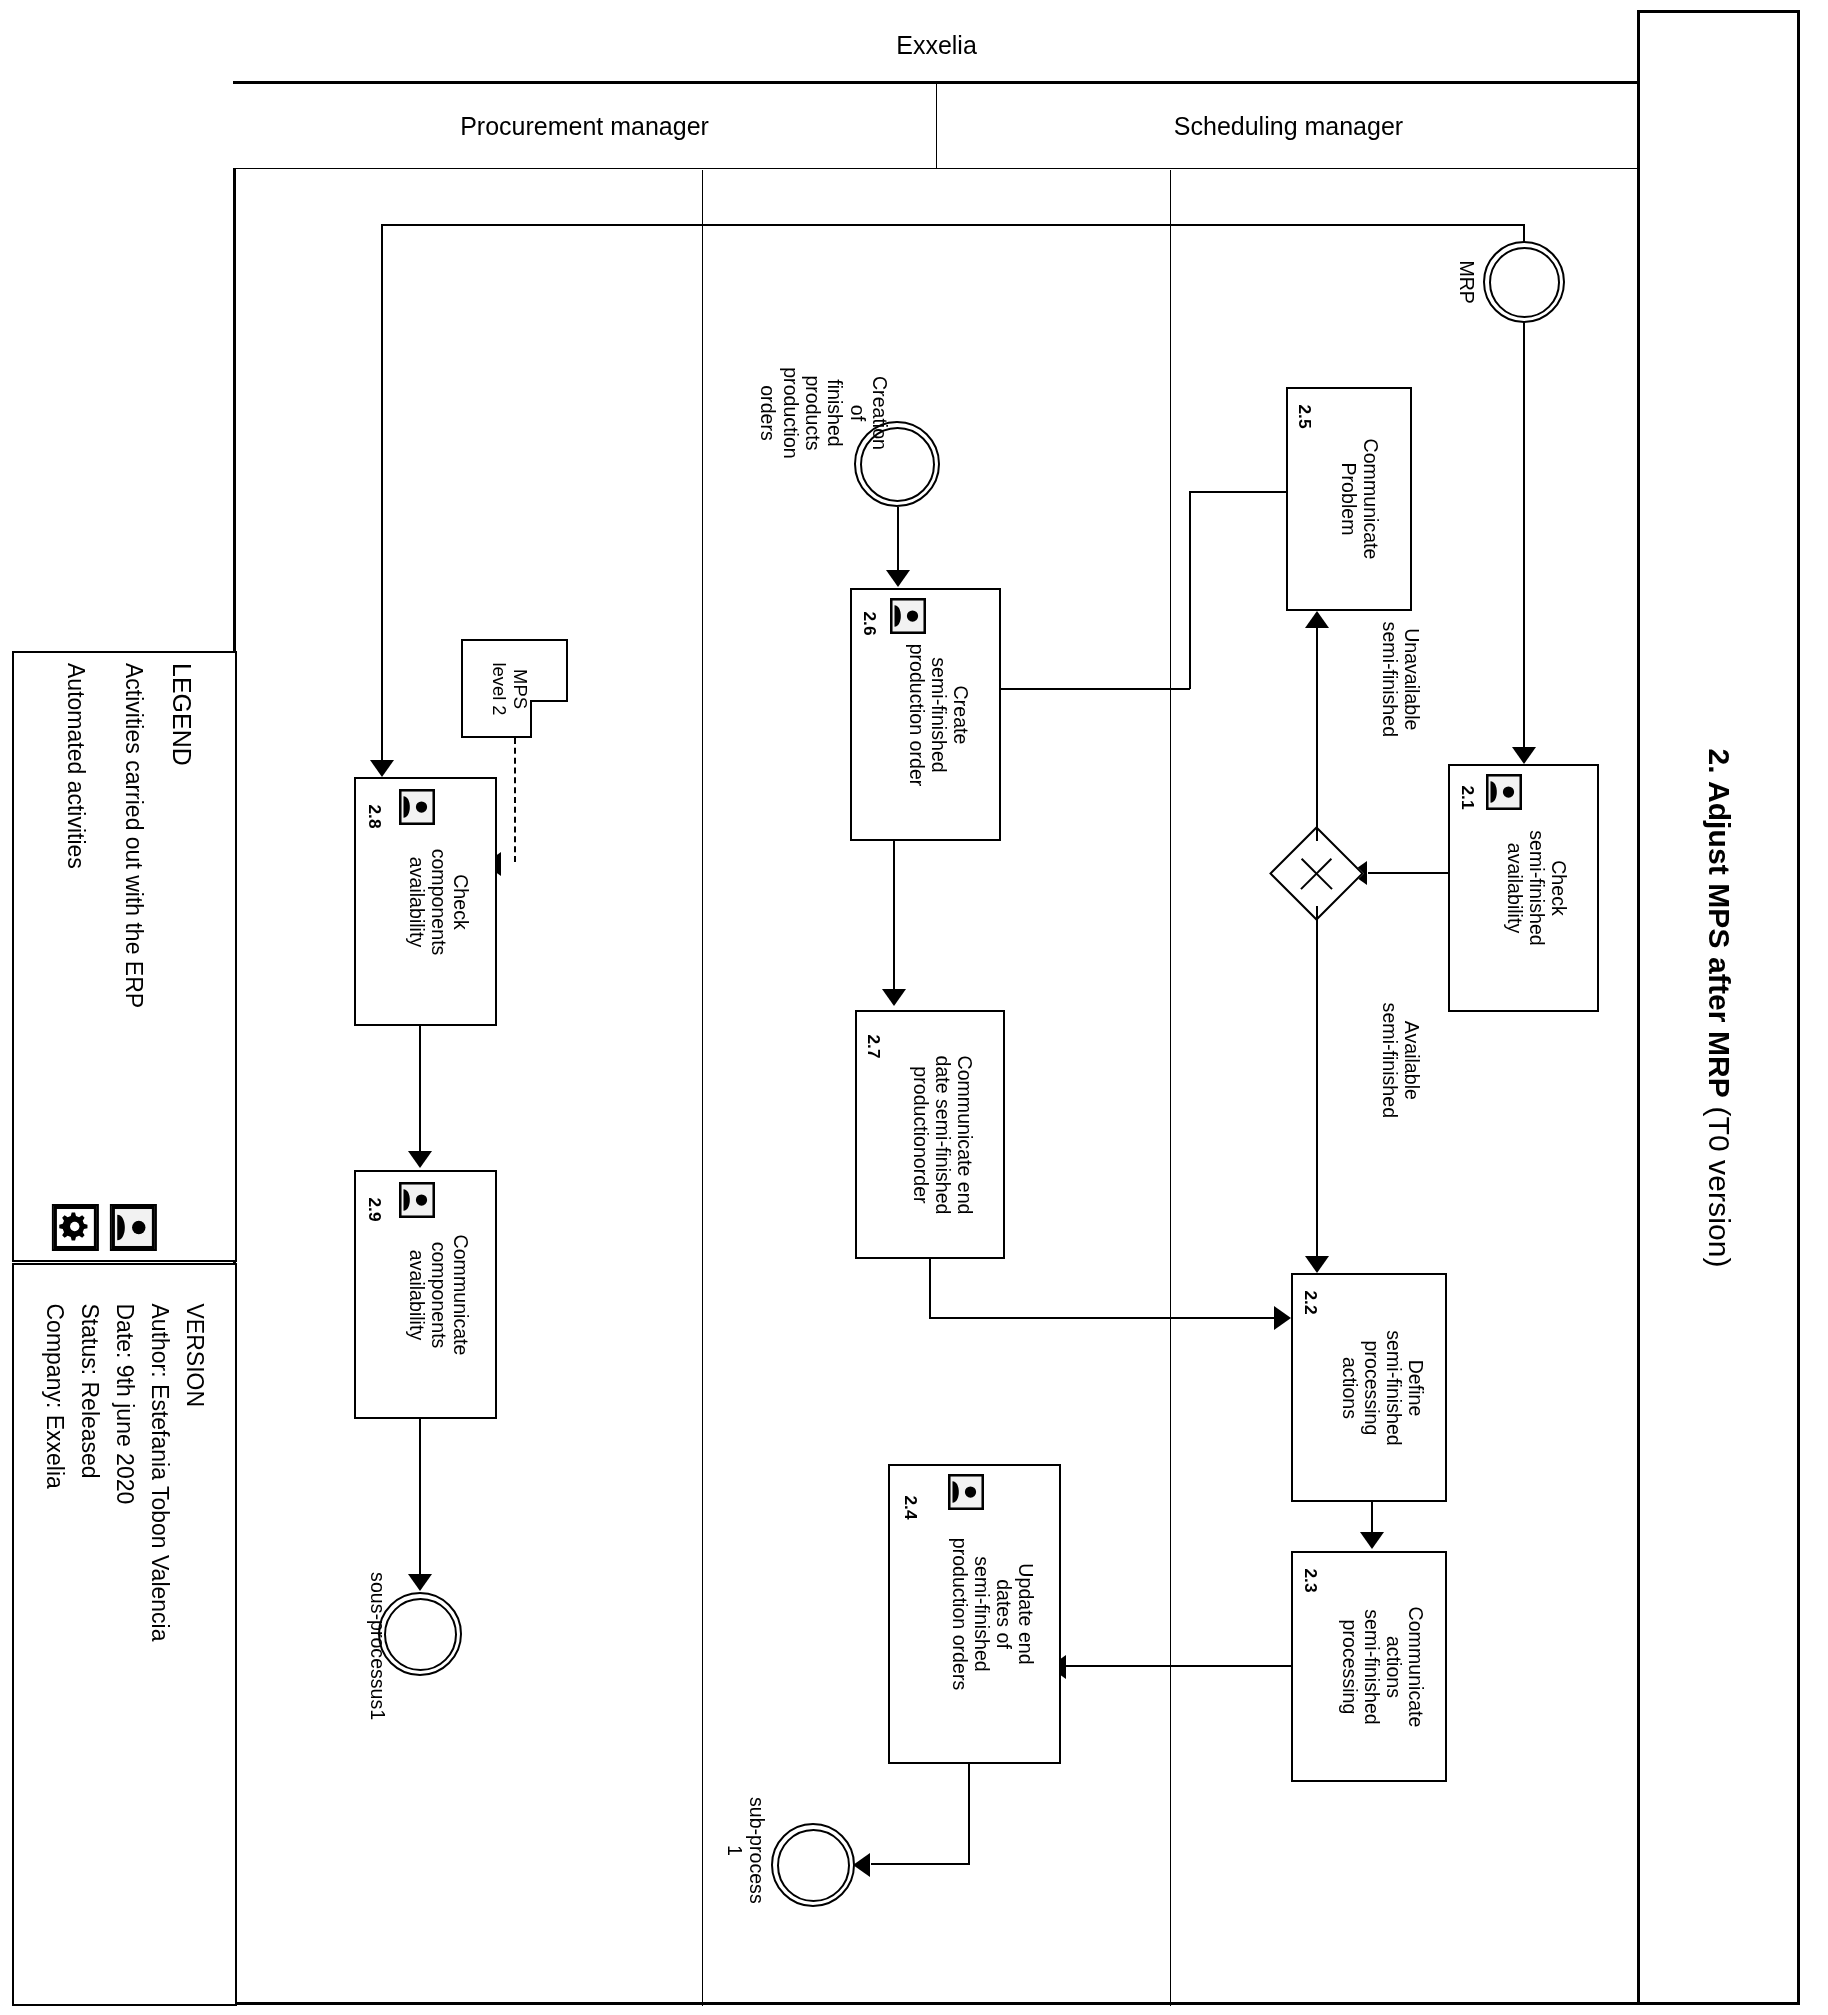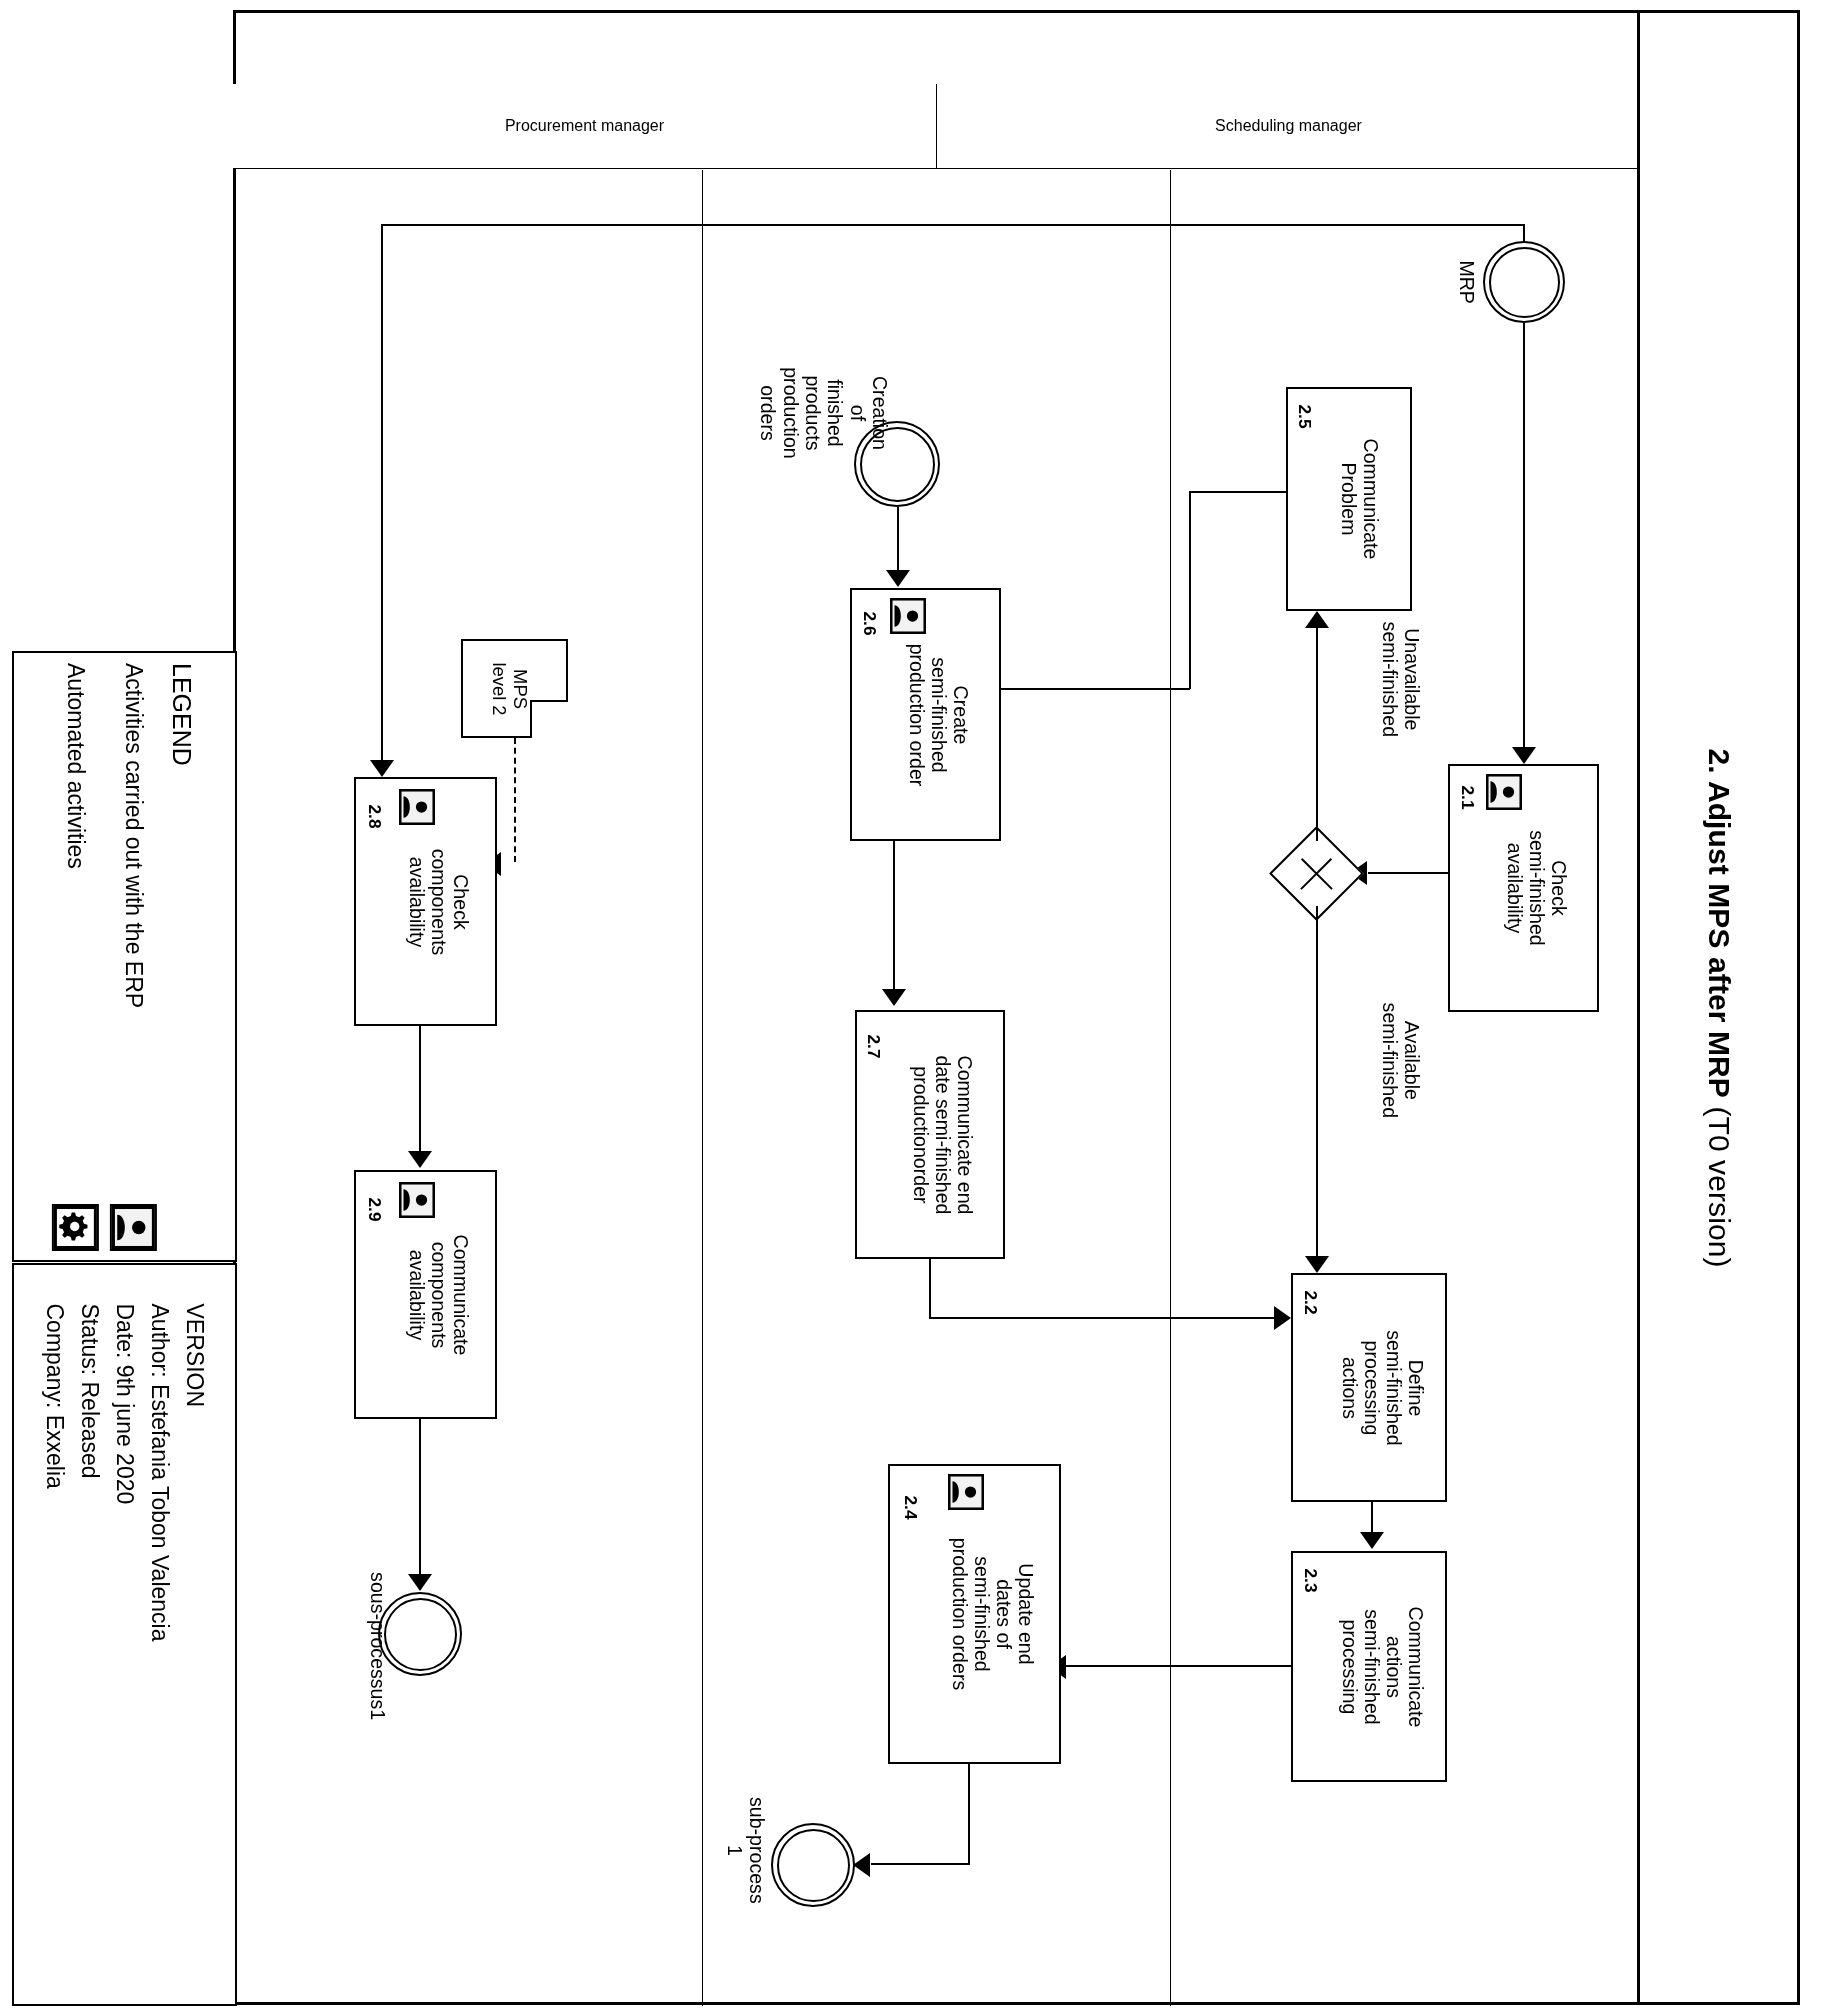--- a/index.html
+++ b/index.html
@@ -67,21 +67,21 @@
     width: 1407px; height: 85px;
     display: flex;
     box-sizing: border-box;
   }
   .lane-head {
     flex: 1 1 0;
     border-right: 1.7px solid #000;
     border-bottom: 1.7px solid #000;
     box-sizing: border-box;
     display: flex; align-items: center; justify-content: center;
-    font-size: 16px;
+    font-size: 25px;
     background: #fff;
   }
   .lane-head:last-child { border-right: none; }
 
   
   .lane-div {
     position: absolute;
     top: 170px;
     width: 0;
     height: 1836px;
@@ -242,20 +242,23 @@
     font-size: 23px;
   }
 </style>
 </head>
 <body>
 
 <div class="canvas">
 
   <div class="pool-outline"></div>
 
+  <div class="pool-header">
+    <span>Exxelia</span>
+  </div>
 
   <div class="lane-header-row">
     <div class="lane-head">
       <span>Procurement manager</span>
     </div>
     <div class="lane-head">
       <span>Scheduling manager</span>
     </div>
   </div>
 

